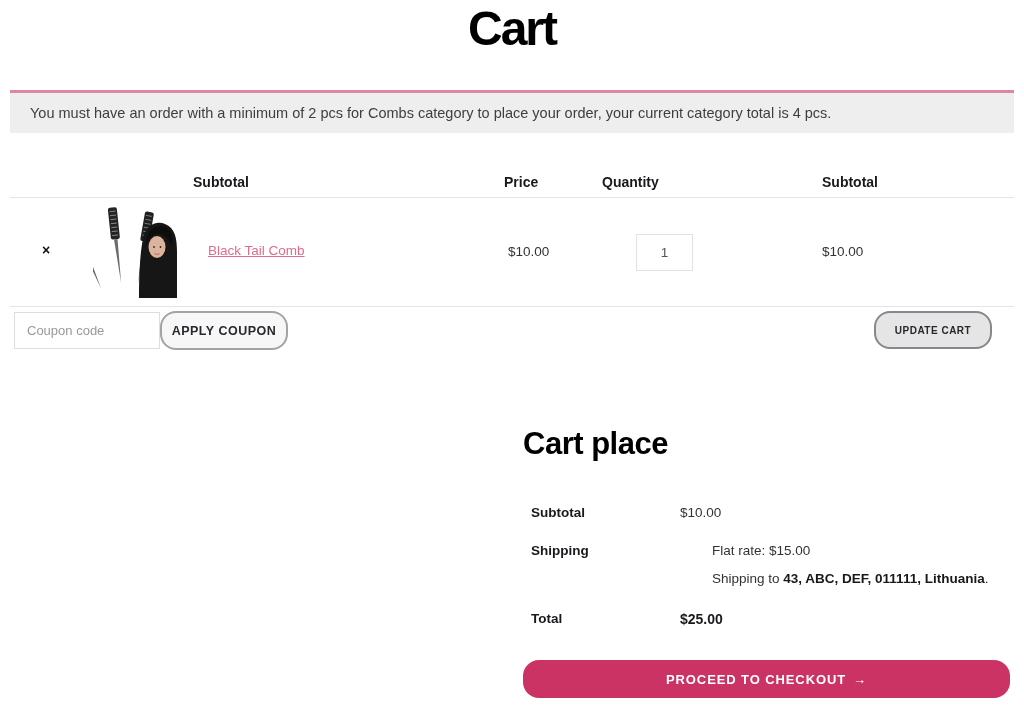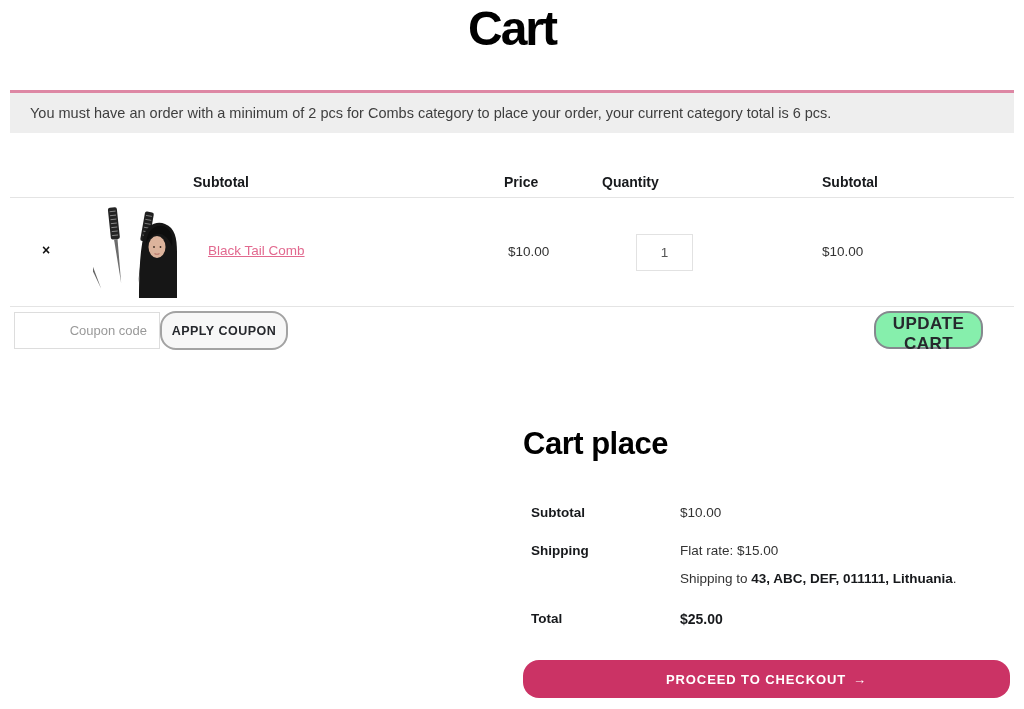--- a/index.html
+++ b/index.html
@@ -71,60 +71,59 @@
   .subtotal-cell { position: absolute; left: 812px; top: 46px; font-size: 13.5px; color: #333; }
   
   .actions-row { position: absolute; left: 10px; right: 10px; top: 311px; height: 40px; }
   .coupon-input {
     position: absolute; left: 4px; top: 1px;
     width: 146px; height: 37px;
     border: 1px solid #ddd;
     padding: 0 12px;
     font-size: 13px; color: #333;
     font-family: inherit;
-    text-align: right;
   }
   .coupon-input::placeholder { color: #999; }
   .btn {
     font-family: inherit;
     font-weight: 700;
     letter-spacing: 0.5px;
     cursor: pointer;
     border-radius: 16px;
   }
   .btn-apply {
     position: absolute; left: 150px; top: 0;
     width: 128px; height: 39px;
     background: #f7f7f7;
     border: 2px solid #a3a3a3;
     font-size: 12.5px; color: #26282d;
   }
   .btn-update {
     position: absolute; left: 864px; top: 0;
-    width: 109px; height: 38px;
-    background: #86efac;
+    width: 118px; height: 38px;
+    background: #e5e5e5;
     border: 2px solid #85888e;
-    font-size: 17px; color: #26282d;
+    font-size: 10px; color: #26282d;
   }
   
   .totals { position: absolute; left: 523px; top: 425px; width: 487px; }
   .totals-heading {
     margin: 0;
     font-size: 31px;
     line-height: 38px;
     font-weight: 800;
     letter-spacing: -0.5px;
     color: #000;
   }
   .totals-table { margin-top: 42px; }
   .t-row { display: flex; align-items: flex-start; }
   .t-label { width: 157px; padding-left: 8px; flex-shrink: 0; font-weight: 700; font-size: 13.5px; color: #17191c; }
   .t-value { font-size: 13.5px; color: #333; }
   .row-subtotal { height: 30px; }
-  .row-shipping { padding: 8px 0 18px 0; }
+  .row-shipping { padding: 8px 0 18px 0; gap: 32px; }
   .row-shipping .t-label { padding-top: 0; }
   .shipping-destination { margin-top: 13px; }
   .row-total { padding-top: 7px; height: 32px; }
   .row-total .t-value { font-weight: 700; font-size: 14px; color: #17191c; }
   .btn-checkout {
     display: flex; align-items: center; justify-content: center; gap: 7px;
     width: 100%; height: 38px;
     margin-top: 24px;
     background: var(--accent);
     color: #fff;
@@ -136,21 +135,21 @@
   .bold { font-weight: 700; color: #17191c; }
 </style>
 </head>
 <body>
 
 <div class="page">
 
   <h1 class="page-title">Cart</h1>
 
   <div class="notice">
-    <span>You must have an order with a minimum of 2 pcs for Combs category to place your order, your current category total is 6 pcs.</span>
+    <span>You must have an order with a minimum of 2 pcs for Combs category to place your order, your current category total is 4 pcs.</span>
   </div>
 
   <div class="cart-table">
     <div class="table-header">
       <span class="th th-product">Subtotal</span>
       <span class="th th-price">Price</span>
       <span class="th th-quantity">Quantity</span>
       <span class="th th-subtotal">Subtotal</span>
     </div>
 

